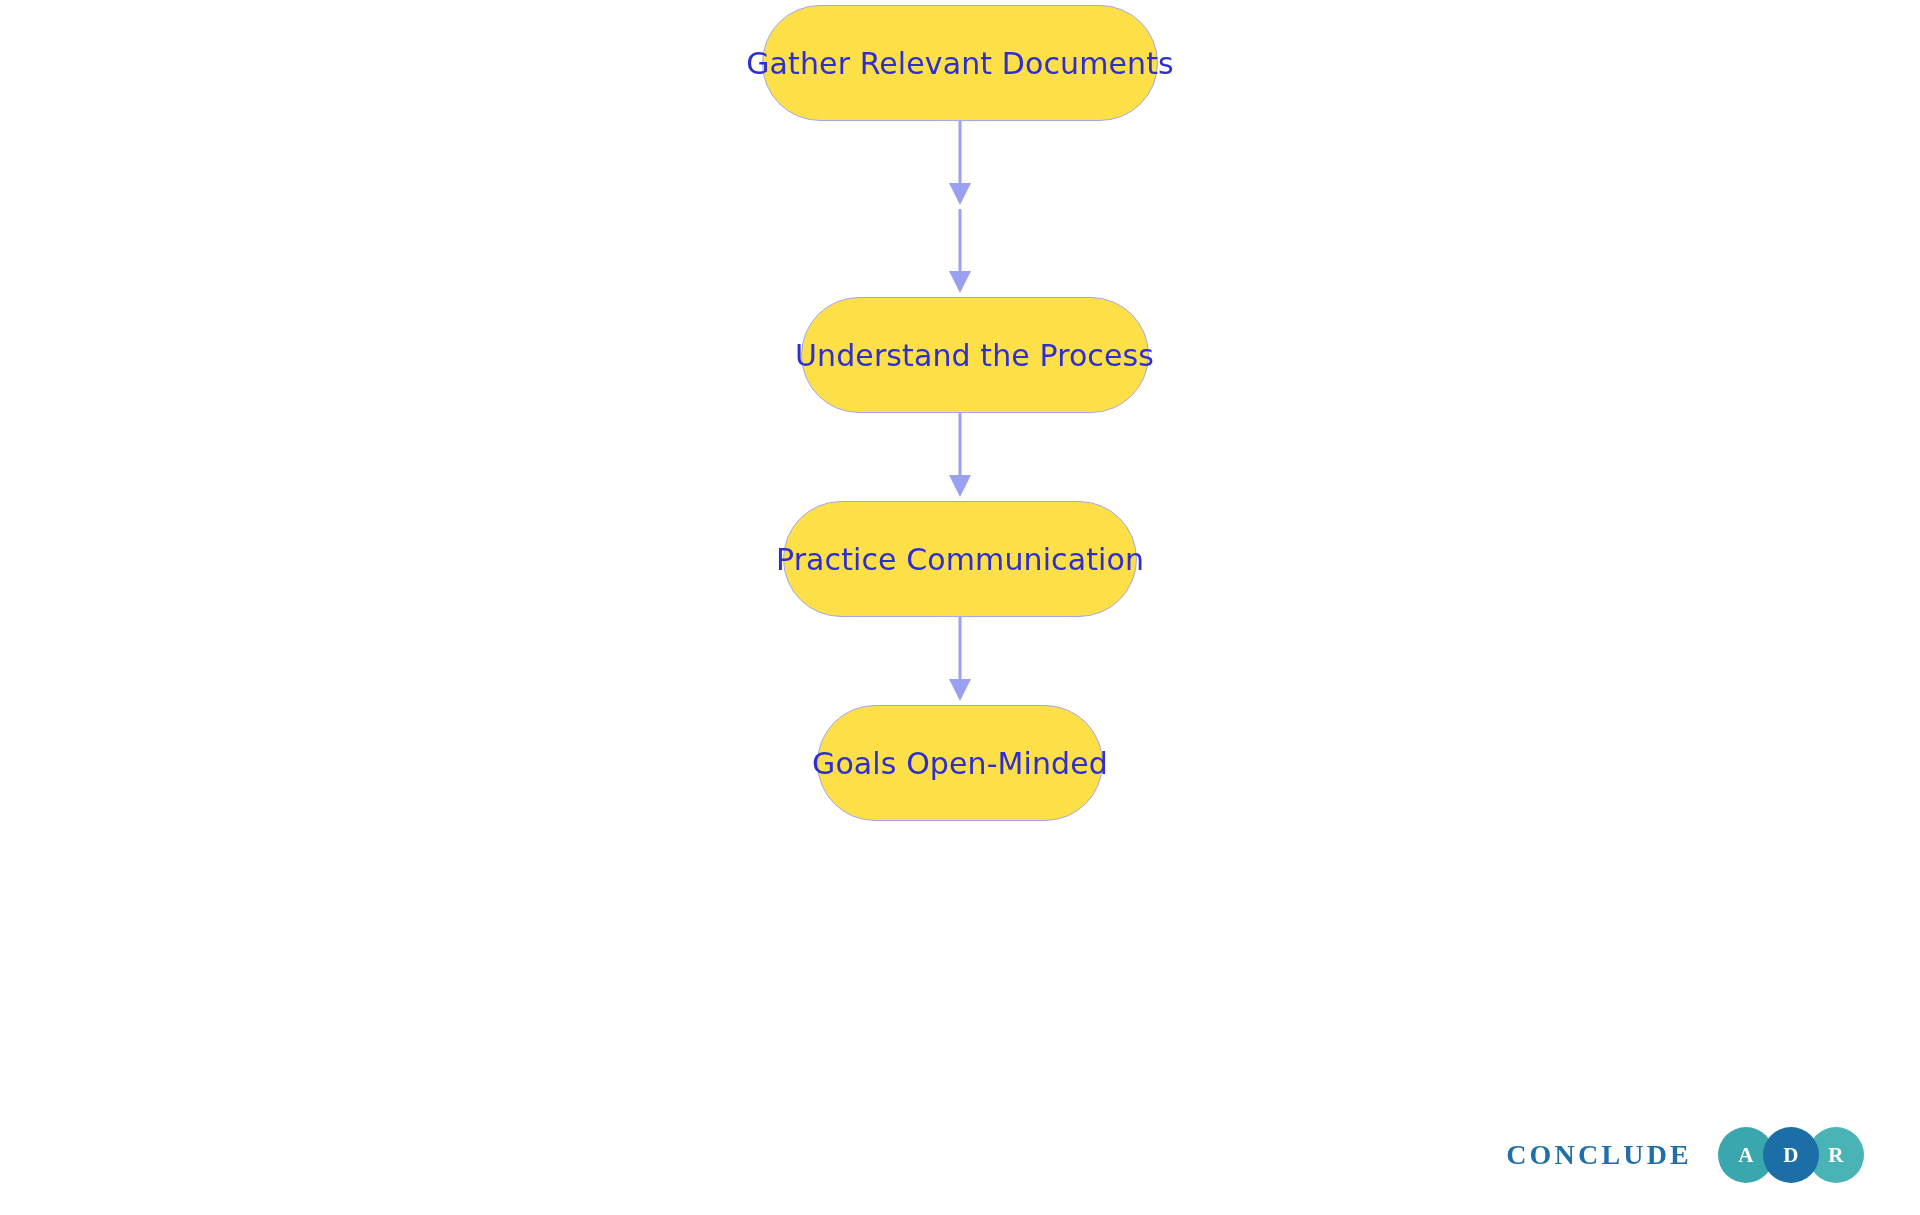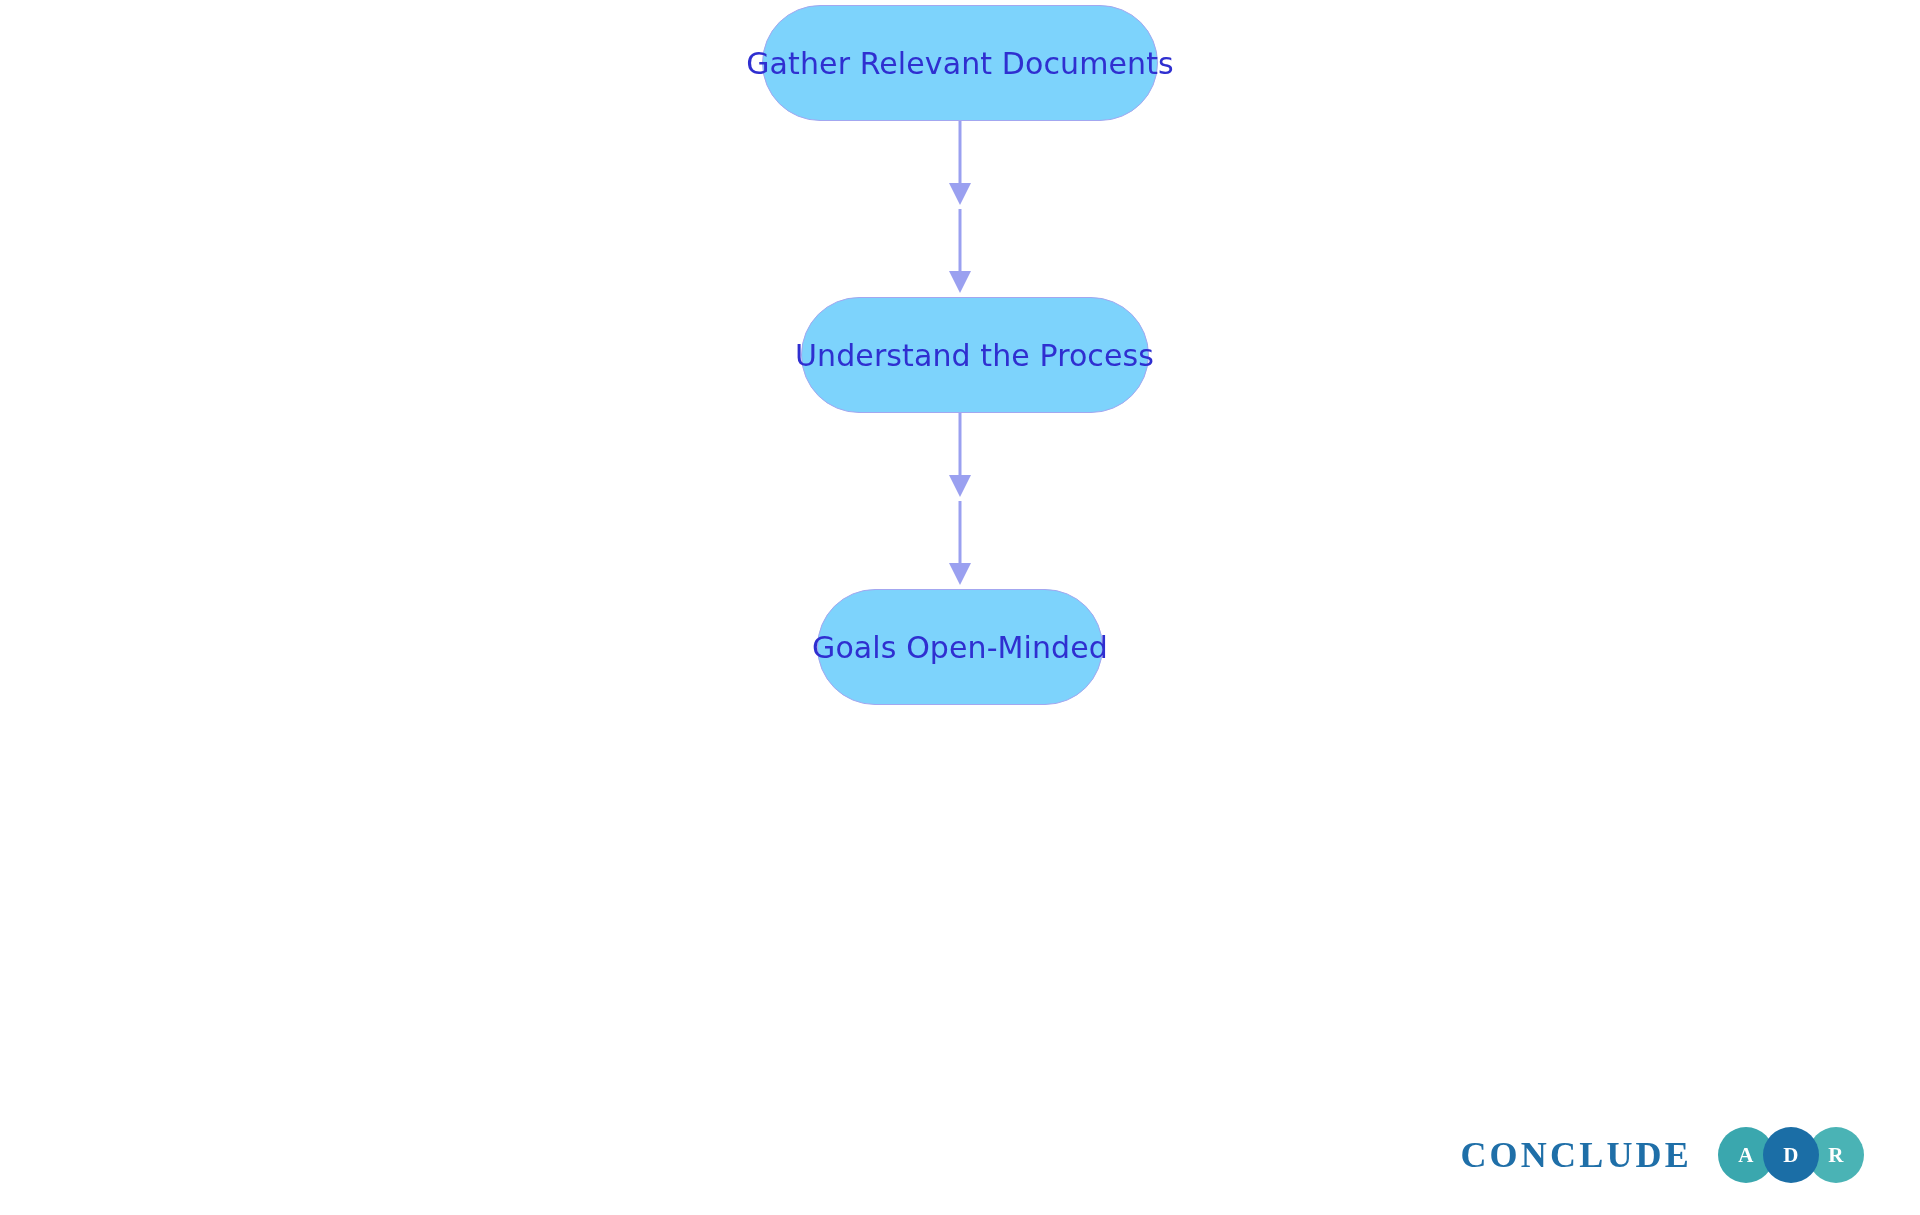--- a/index.html
+++ b/index.html
@@ -28,21 +28,21 @@
     left: 0;
     top: 0;
     width: 1920px;
     display: flex;
     flex-direction: column;
     align-items: center;
   }
 
   .node {
     box-sizing: border-box;
-    background: #7dd3fc;
+    background: #fde047;
     border: 1.6px solid #a3a7f0;
     border-radius: 999px;
     color: #2f2fd0;
     display: flex;
     align-items: center;
     justify-content: center;
     font-family: "DejaVu Sans", sans-serif;
     font-size: 30px;
     font-weight: 400;
     letter-spacing: 0.1px;
@@ -64,21 +64,21 @@
   #brand-logo {
     position: absolute;
     right: 56px;
     bottom: 32px;
     display: flex;
     align-items: center;
     gap: 26px;
   }
   #brand-wordmark {
     font-family: "Liberation Serif", "DejaVu Serif", serif;
-    font-size: 36px;
+    font-size: 28px;
     font-weight: 700;
     letter-spacing: 3.2px;
     color: #1f6fa8;
     text-transform: uppercase;
     line-height: 1;
     white-space: nowrap;
   }
   #brand-circles {
     display: flex;
     align-items: center;
@@ -129,20 +129,23 @@
       <span>Understand the Process</span>
     </div>
 
     <div class="connector">
       <svg width="40" height="88" viewBox="0 0 40 88" aria-hidden="true">
         <line x1="20" y1="0" x2="20" y2="66" stroke="#9aa0f0" stroke-width="3"></line>
         <polygon points="20,84 9,62 31,62" fill="#9aa0f0"></polygon>
       </svg>
     </div>
 
+    <div class="node" style="width:354px;">
+      <span>Practice Communication</span>
+    </div>
 
     <div class="connector">
       <svg width="40" height="88" viewBox="0 0 40 88" aria-hidden="true">
         <line x1="20" y1="0" x2="20" y2="66" stroke="#9aa0f0" stroke-width="3"></line>
         <polygon points="20,84 9,62 31,62" fill="#9aa0f0"></polygon>
       </svg>
     </div>
 
     <div class="node" style="width:286px;">
       <span>Goals Open-Minded</span>

